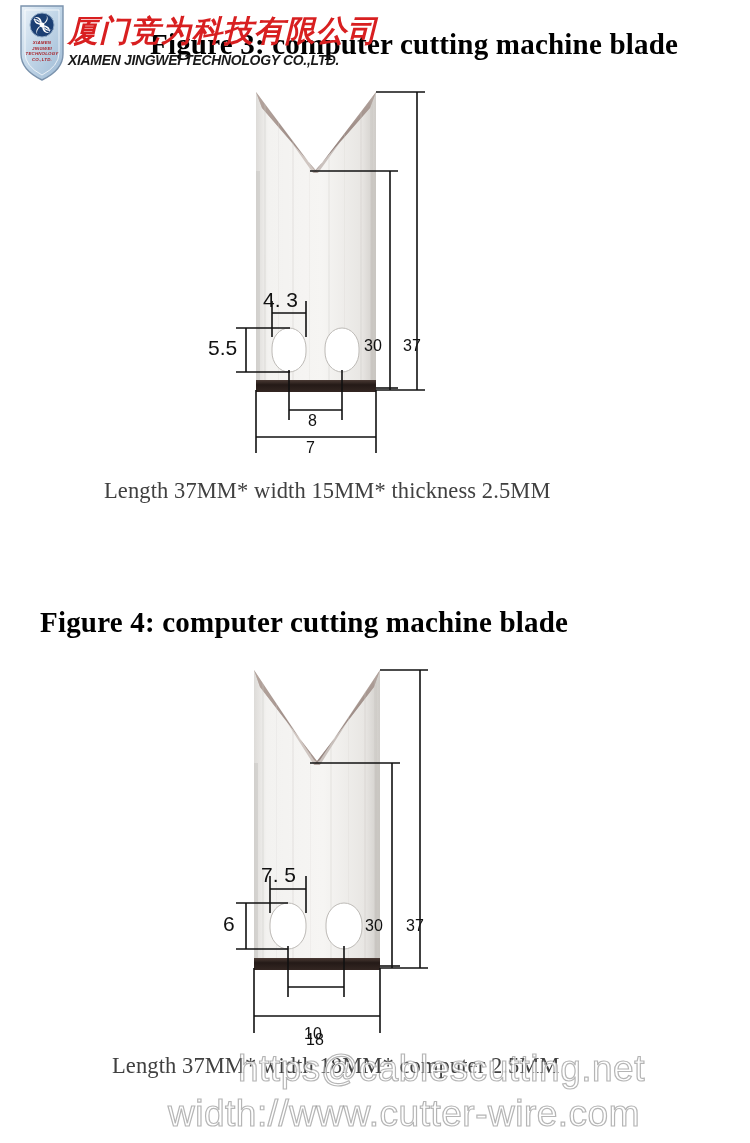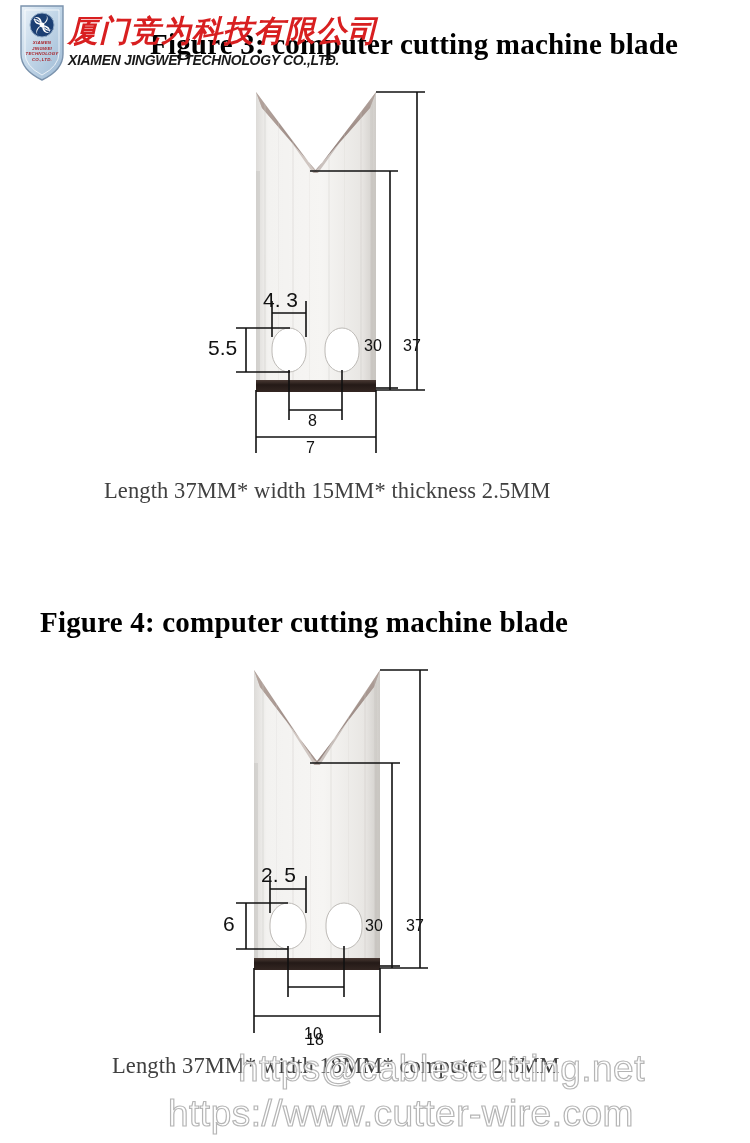--- a/index.html
+++ b/index.html
@@ -375,22 +375,22 @@
       <line x1="78" y1="324" x2="134" y2="324"></line>
 
       <line x1="44" y1="305" x2="44" y2="370"></line>
       <line x1="170" y1="305" x2="170" y2="370"></line>
       <line x1="44" y1="353" x2="170" y2="353"></line>
     </g>
   </svg>
 
   <div class="dim" style="left:155px; top:255px;">30</div>
   <div class="dim" style="left:196px; top:255px;">37</div>
-  <div class="dim dim-sm" style="left:51px; top:201px;">2. 5</div>
+  <div class="dim dim-sm" style="left:51px; top:201px;">7. 5</div>
   <div class="dim dim-sm" style="left:13px; top:250px;">6</div>
   <div class="dim" style="left:94px; top:327px;margin-top:36px;">10</div>
   <div class="dim" style="left:96px; top:369px;">18</div>
 </div>
 
 <div class="fig-caption cap-2">Length 37MM* width 18MM* computer 2.5MM</div>
 
 <div class="watermark wm-email">https@cablescutting.net</div>
-<div class="watermark wm-url">https://www.cutter-wire.com</div>
+<div class="watermark wm-url">width://www.cutter-wire.com</div>
 
 </body></html>

